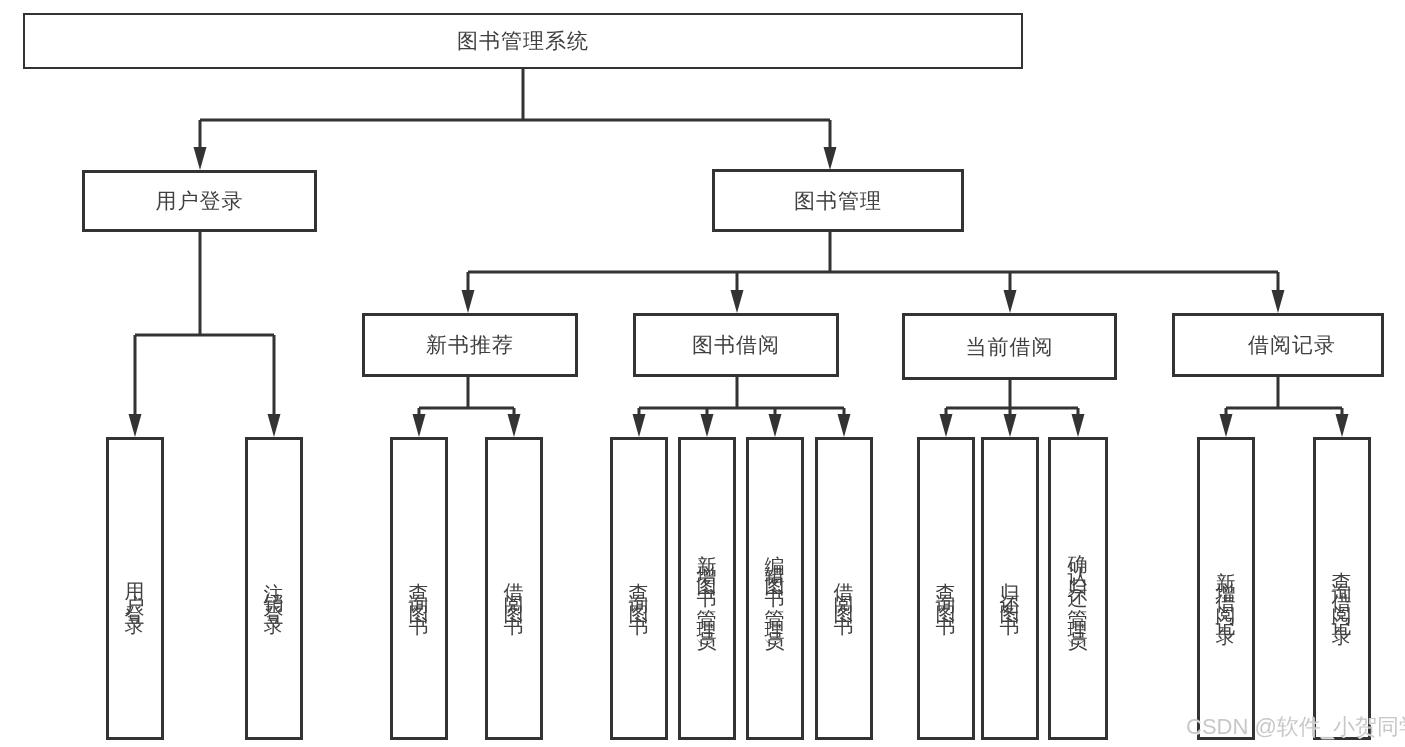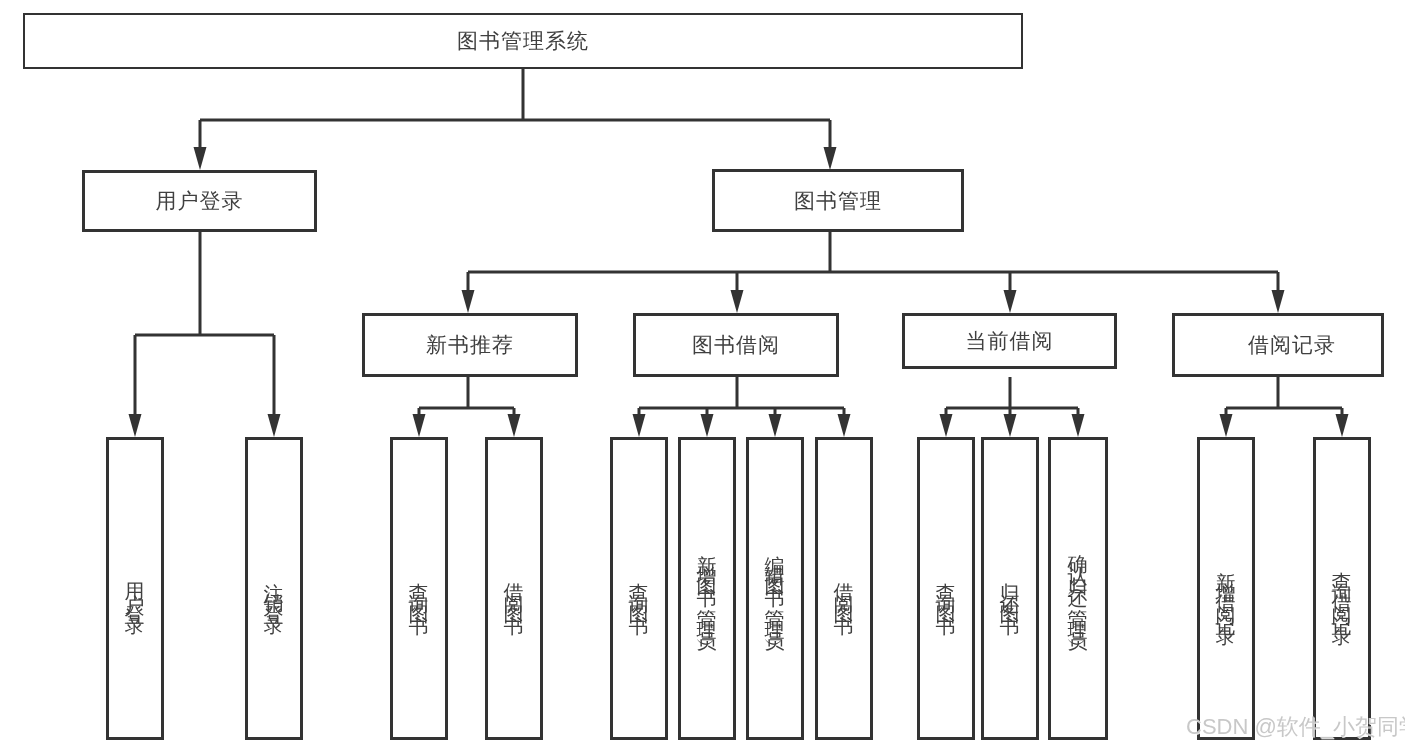--- a/index.html
+++ b/index.html
@@ -135,21 +135,21 @@
   <div class="node" style="left:712px; top:169px; width:252px; height:63px;">
     <span class="h-label">图书管理</span>
   </div>
 
   <div class="node" style="left:362px; top:313px; width:216px; height:64px;">
     <span class="h-label">新书推荐</span>
   </div>
   <div class="node" style="left:633px; top:313px; width:206px; height:64px;text-align:right;">
     <span class="h-label">图书借阅</span>
   </div>
-  <div class="node" style="left:902px; top:313px; width:215px; height:56px;">
+  <div class="node" style="left:902px; top:313px; width:215px; height:67px;">
     <span class="h-label">当前借阅</span>
   </div>
   <div class="node" style="left:1172px; top:313px; width:212px; height:64px;padding-left:28px;">
     <span class="h-label">借阅记录</span>
   </div>
 
   <div class="node leaf" style="left:106px; top:437px; width:58px; height:303px;">
     <span class="v-label">用户登录</span>
   </div>
   <div class="node leaf" style="left:245px; top:437px; width:58px; height:303px;">

